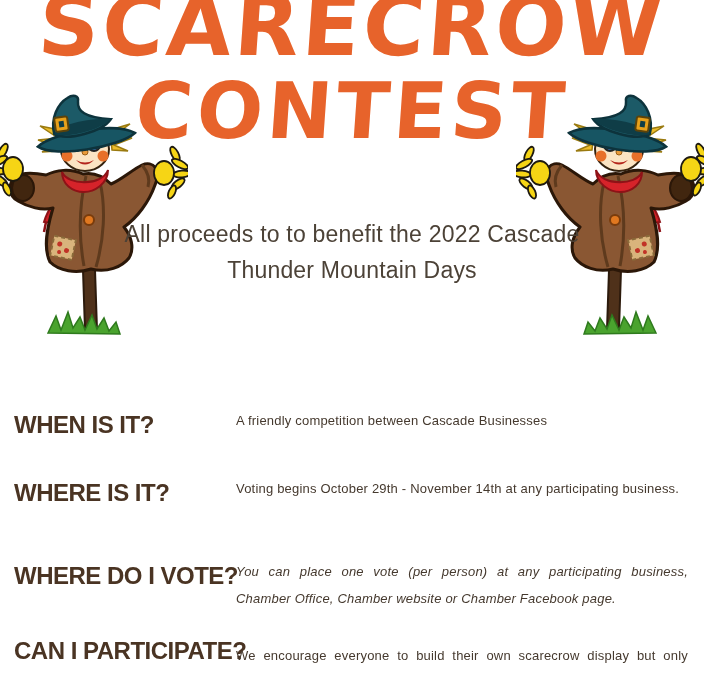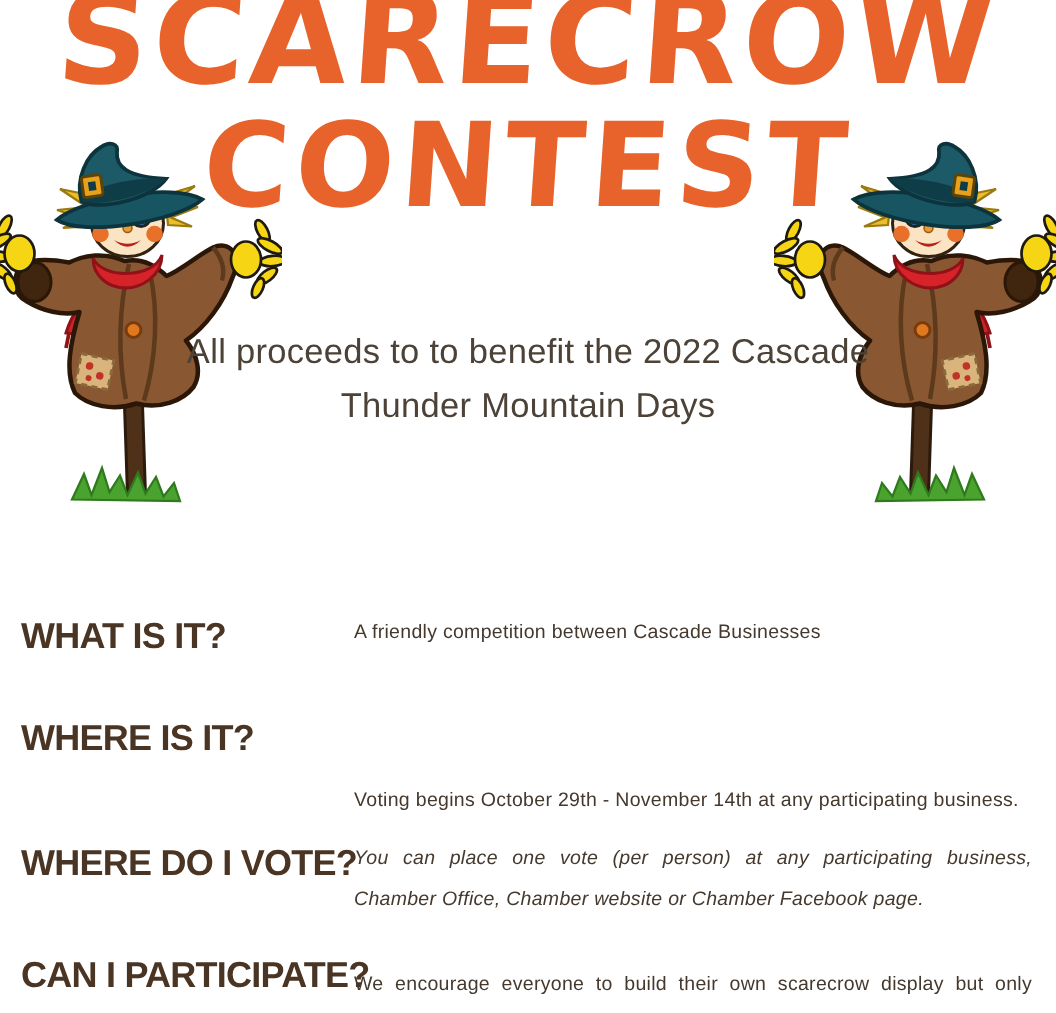--- a/index.html
+++ b/index.html
@@ -32,21 +32,21 @@
   
   .faq-q {
     position:absolute; left:14px; font-weight:bold; font-size:24px;
     letter-spacing:-0.5px; color:#4a3423; white-space:nowrap; line-height:1;
   }
   .faq-a {
     position:absolute; left:236px; width:452px; font-size:13px;
     line-height:27px; color:#45392e; text-align:justify; letter-spacing:0.2px;
   }
   .q1 { top:413px; }  .a1 { top:407px; }
-  .q2 { top:481px; }  .a2 { top:475px;margin-top:44px; }
+  .q2 { top:481px; }  .a2 { top:475px; }
   .q3 { top:564px; }  .a3 { top:558px;font-style:italic; }
   .q4 { top:639px; }  .a4 { top:642px; }
 </style>
 </head>
 <body>
 
 <div class="page">
 
   <svg class="defs-holder" aria-hidden="true">
     <defs>
@@ -127,21 +127,21 @@
   <svg class="scarecrow right" viewBox="0 0 192 252">
     <use href="#sc"></use>
   </svg>
 
   <div class="subtitle">
     <div>All proceeds to to benefit the 2022 Cascade</div>
     <div>Thunder Mountain Days</div>
   </div>
 
   <div>
-    <div class="faq-q q1">WHAT IS IT?</div>
+    <div class="faq-q q1">WHEN IS IT?</div>
     <div class="faq-a a1">A friendly competition between Cascade Businesses</div>
 
     <div class="faq-q q2">WHERE IS IT?</div>
     <div class="faq-a a2">Voting begins October 29th - November 14th at any participating business.</div>
 
     <div class="faq-q q3">WHERE DO I VOTE?</div>
     <div class="faq-a a3">You can place one vote (per person) at any participating business, Chamber Office, Chamber website or Chamber Facebook page.</div>
 
     <div class="faq-q q4">CAN I PARTICIPATE?</div>
     <div class="faq-a a4">We encourage everyone to build their own scarecrow display but only participating businesses can be voted on</div>

